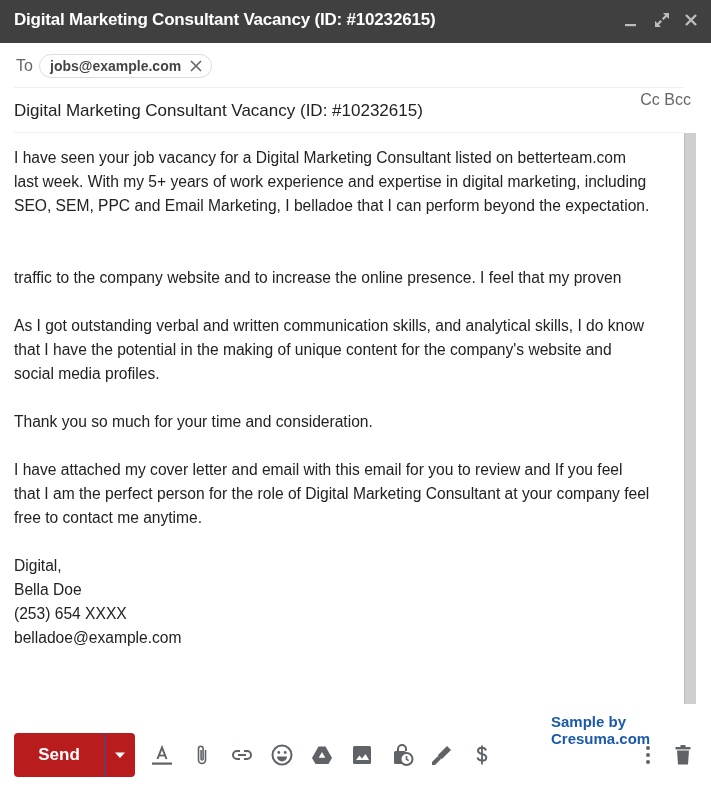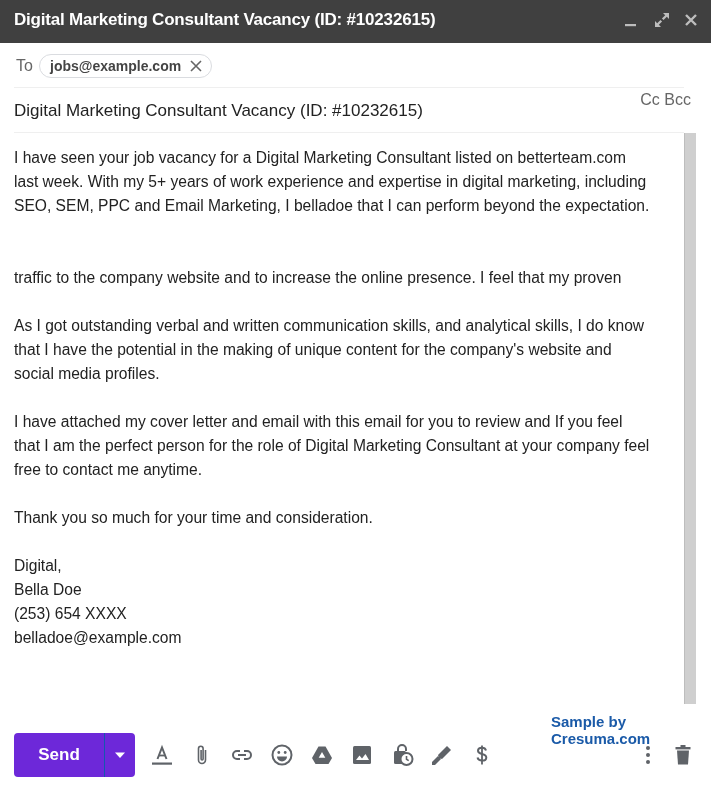--- a/index.html
+++ b/index.html
@@ -45,21 +45,21 @@
   .scrollbar {
     position: absolute; left: 684px; top: 133px; width: 12px; height: 571px;
     background: #cfcfcf; border-left: 1px solid #bdbdbd; box-sizing: border-box;
   }
   .watermark {
     position: absolute; left: 551px; top: 713px; font-size: 15px; font-weight: bold;
     color: #1a5aa8;
   }
   .send-group {
     position: absolute; left: 14px; top: 733px; width: 121px; height: 44px;
-    background: #6d28d9; border-radius: 4px; display: flex; overflow: hidden;
+    background: #b91c1c; border-radius: 4px; display: flex; overflow: hidden;
   }
   .send-btn {
     width: 90px; height: 44px; color: #fff; font-size: 17px; font-weight: bold;
     display: flex; align-items: center; justify-content: center; cursor: pointer;
     border-right: 1px solid #1557b0;
   }
   .send-more {
     flex: 1; display: flex; align-items: center; justify-content: center; cursor: pointer;
   }
   .toolbar-icon {
@@ -115,26 +115,26 @@
   </p>
   <p>
     <br>
     <span>traffic to the company website and to increase the online presence. I feel that my proven</span><br>
   </p>
   <p>
     <span>As I got outstanding verbal and written communication skills, and analytical skills, I do know</span><br>
     <span>that I have the potential in the making of unique content for the company's website and</span><br>
     <span>social media profiles.</span>
   </p>
+  <p>Thank you so much for your time and consideration.</p>
   <p>
     <span>I have attached my cover letter and email with this email for you to review and If you feel</span><br>
     <span>that I am the perfect person for the role of Digital Marketing Consultant at your company feel</span><br>
     <span>free to contact me anytime.</span>
   </p>
-  <p>Thank you so much for your time and consideration.</p>
   <p class="sig">
     <span>Digital,</span><br>
     <span>Bella Doe</span><br>
     <span>(253) 654 XXXX</span><br>
     <span>belladoe@example.com</span>
   </p>
 </div>
 
 <div class="scrollbar"></div>
 

